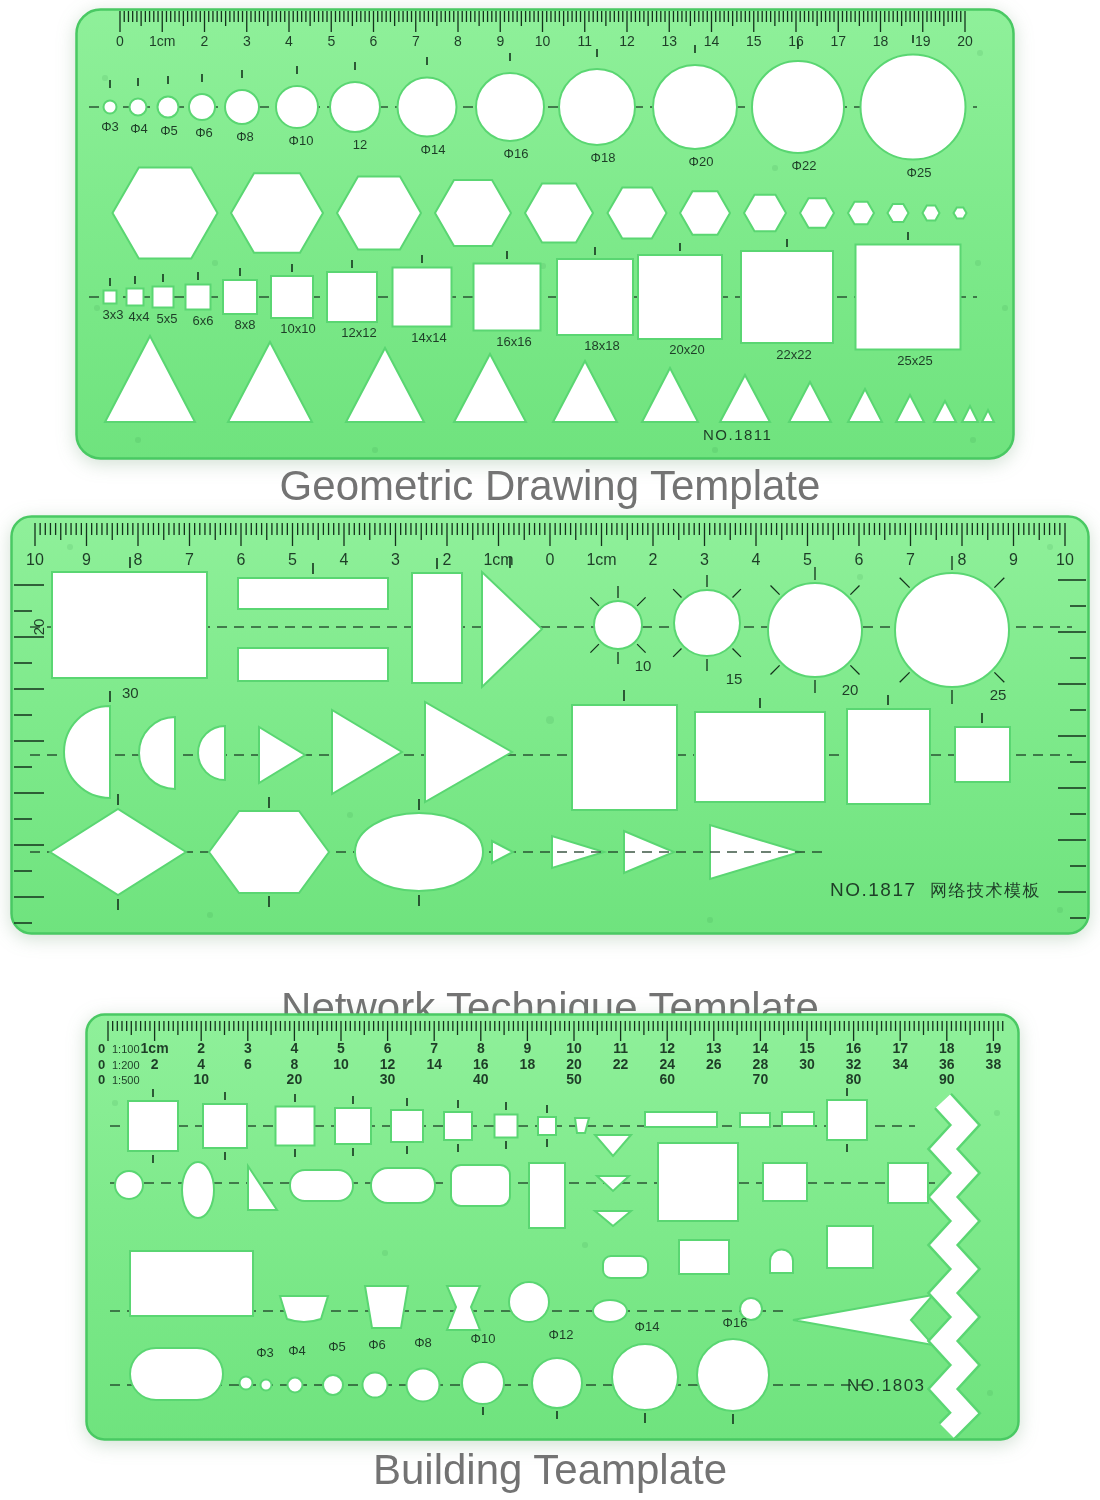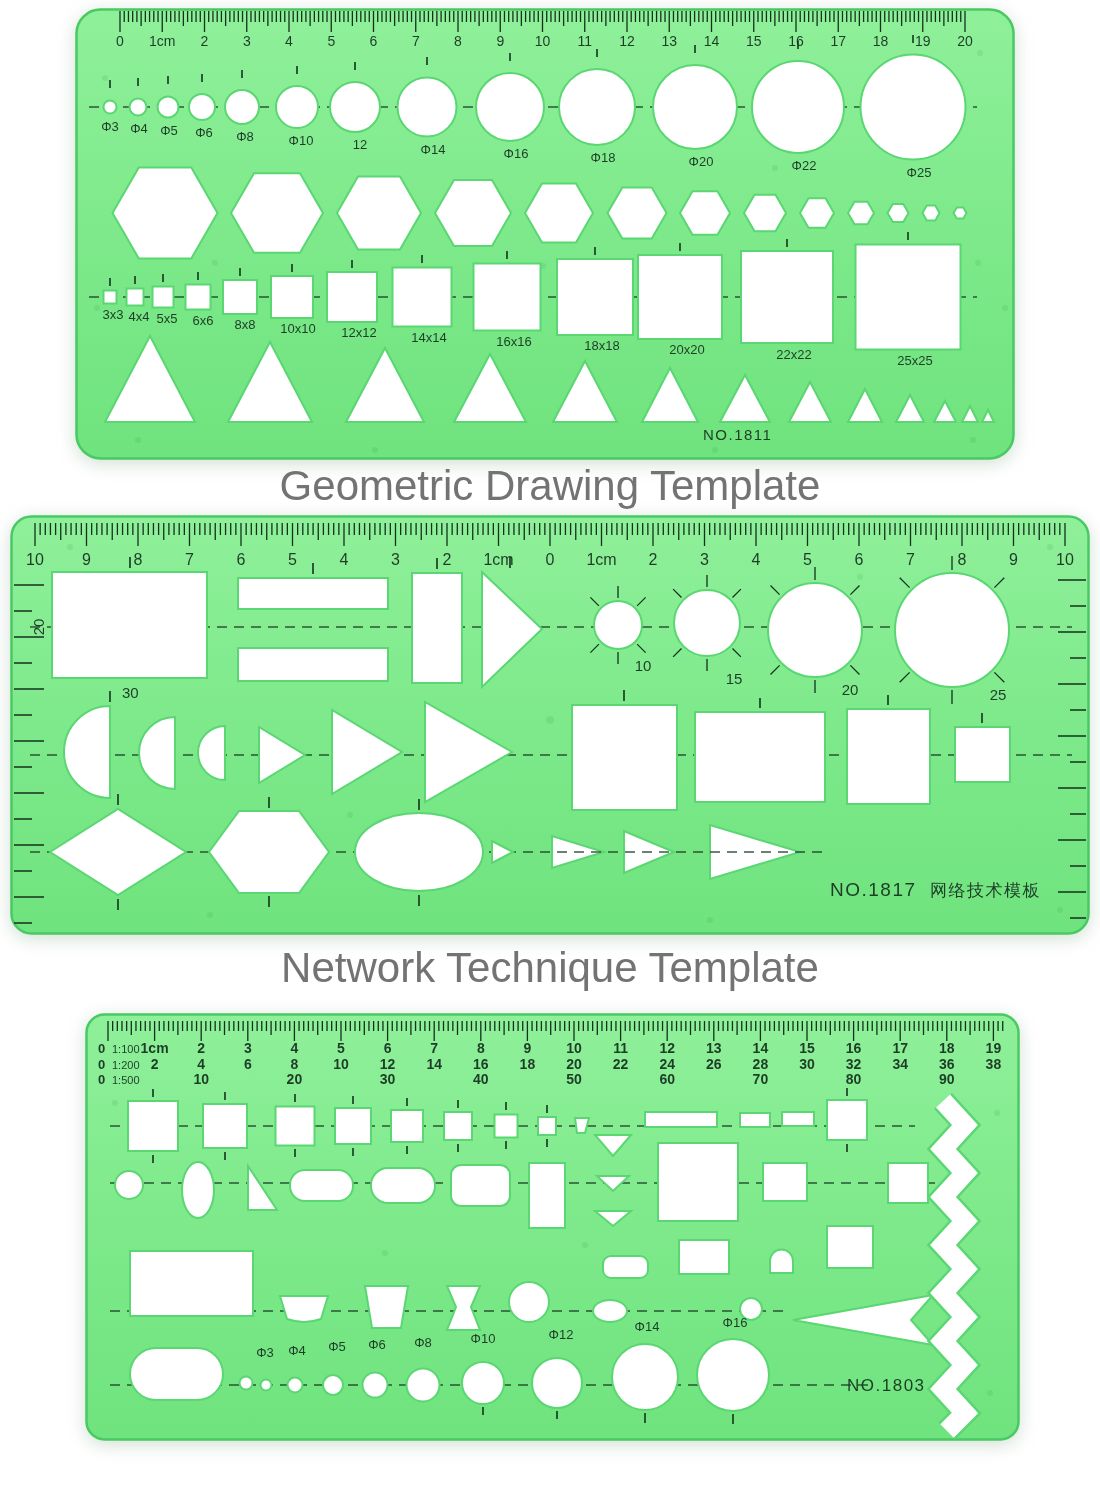--- a/index.html
+++ b/index.html
@@ -275,21 +275,21 @@
     <line class="dash" x1="20" y1="337" x2="812" y2="337"></line>
     <path class="tick" d="M108,279v11M108,384v11M259,282v11M259,381v11M409,284v11M409,380v11"></path>
     <polygon class="cut" points="40,337 108,294 176,337 108,380"></polygon>
     <polygon class="cut" points="199,337 229,296 289,296 319,337 289,378 229,378"></polygon>
     <ellipse class="cut" cx="409" cy="337" rx="64" ry="39"></ellipse>
     <polygon class="cut" points="482,326 482,348 503,337"></polygon>
 
     <text class="model" x="820" y="381" font-size="19">NO.1817</text>
     <text class="model" x="920" y="381" font-size="17">网络技术模板</text>
   </svg>
-  <div class="caption" style="top:944px">Network Technique Template</div>
+  <div class="caption" style="top:984px">Network Technique Template</div>
 
   <svg class="tpl" style="left:85px;top:1013px" width="935" height="428" viewBox="0 0 935 428">
     <defs>
       <linearGradient id="g3" x1="0" y1="0" x2="0" y2="1">
         <stop offset="0" stop-color="#8ff09a"></stop>
           <stop offset="0.45" stop-color="#7fea8c"></stop>
           <stop offset="1" stop-color="#6fe37e"></stop>
       </linearGradient>
     </defs>
     <rect class="body" x="1.5" y="1.5" width="932" height="425" rx="18" fill="url(#g3)"></rect>
@@ -435,14 +435,15 @@
         <text x="292" y="336" font-size="13" text-anchor="middle">Φ6</text>
         <text x="338" y="334" font-size="13" text-anchor="middle">Φ8</text>
         <text x="398" y="330" font-size="13" text-anchor="middle">Φ10</text>
         <text x="476" y="326" font-size="13" text-anchor="middle">Φ12</text>
         <text x="562" y="318" font-size="13" text-anchor="middle">Φ14</text>
         <text x="650" y="314" font-size="13" text-anchor="middle">Φ16</text>
       </g>
     <path class="tick" d="M398,394v8M472,398v8M560,400v10M648,401v10"></path>
     <text class="model" x="762" y="378" font-size="17">NO.1803</text>
   </svg>
+  <div class="caption" style="top:1446px">Building Teamplate</div>
 
 </div>
 
 </body></html>

